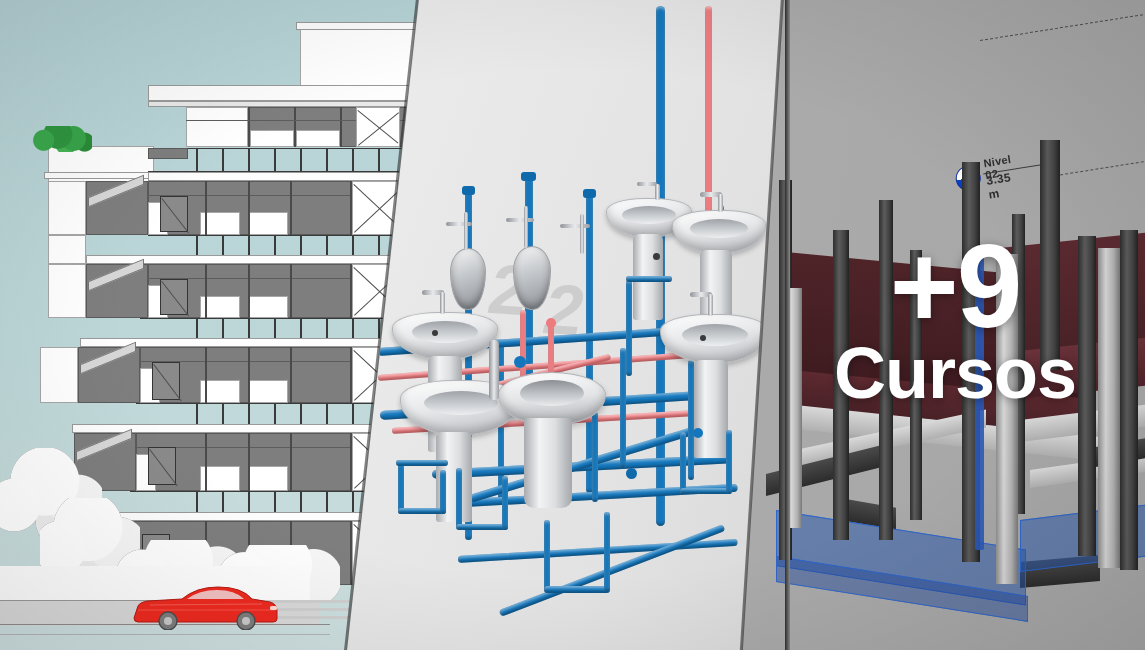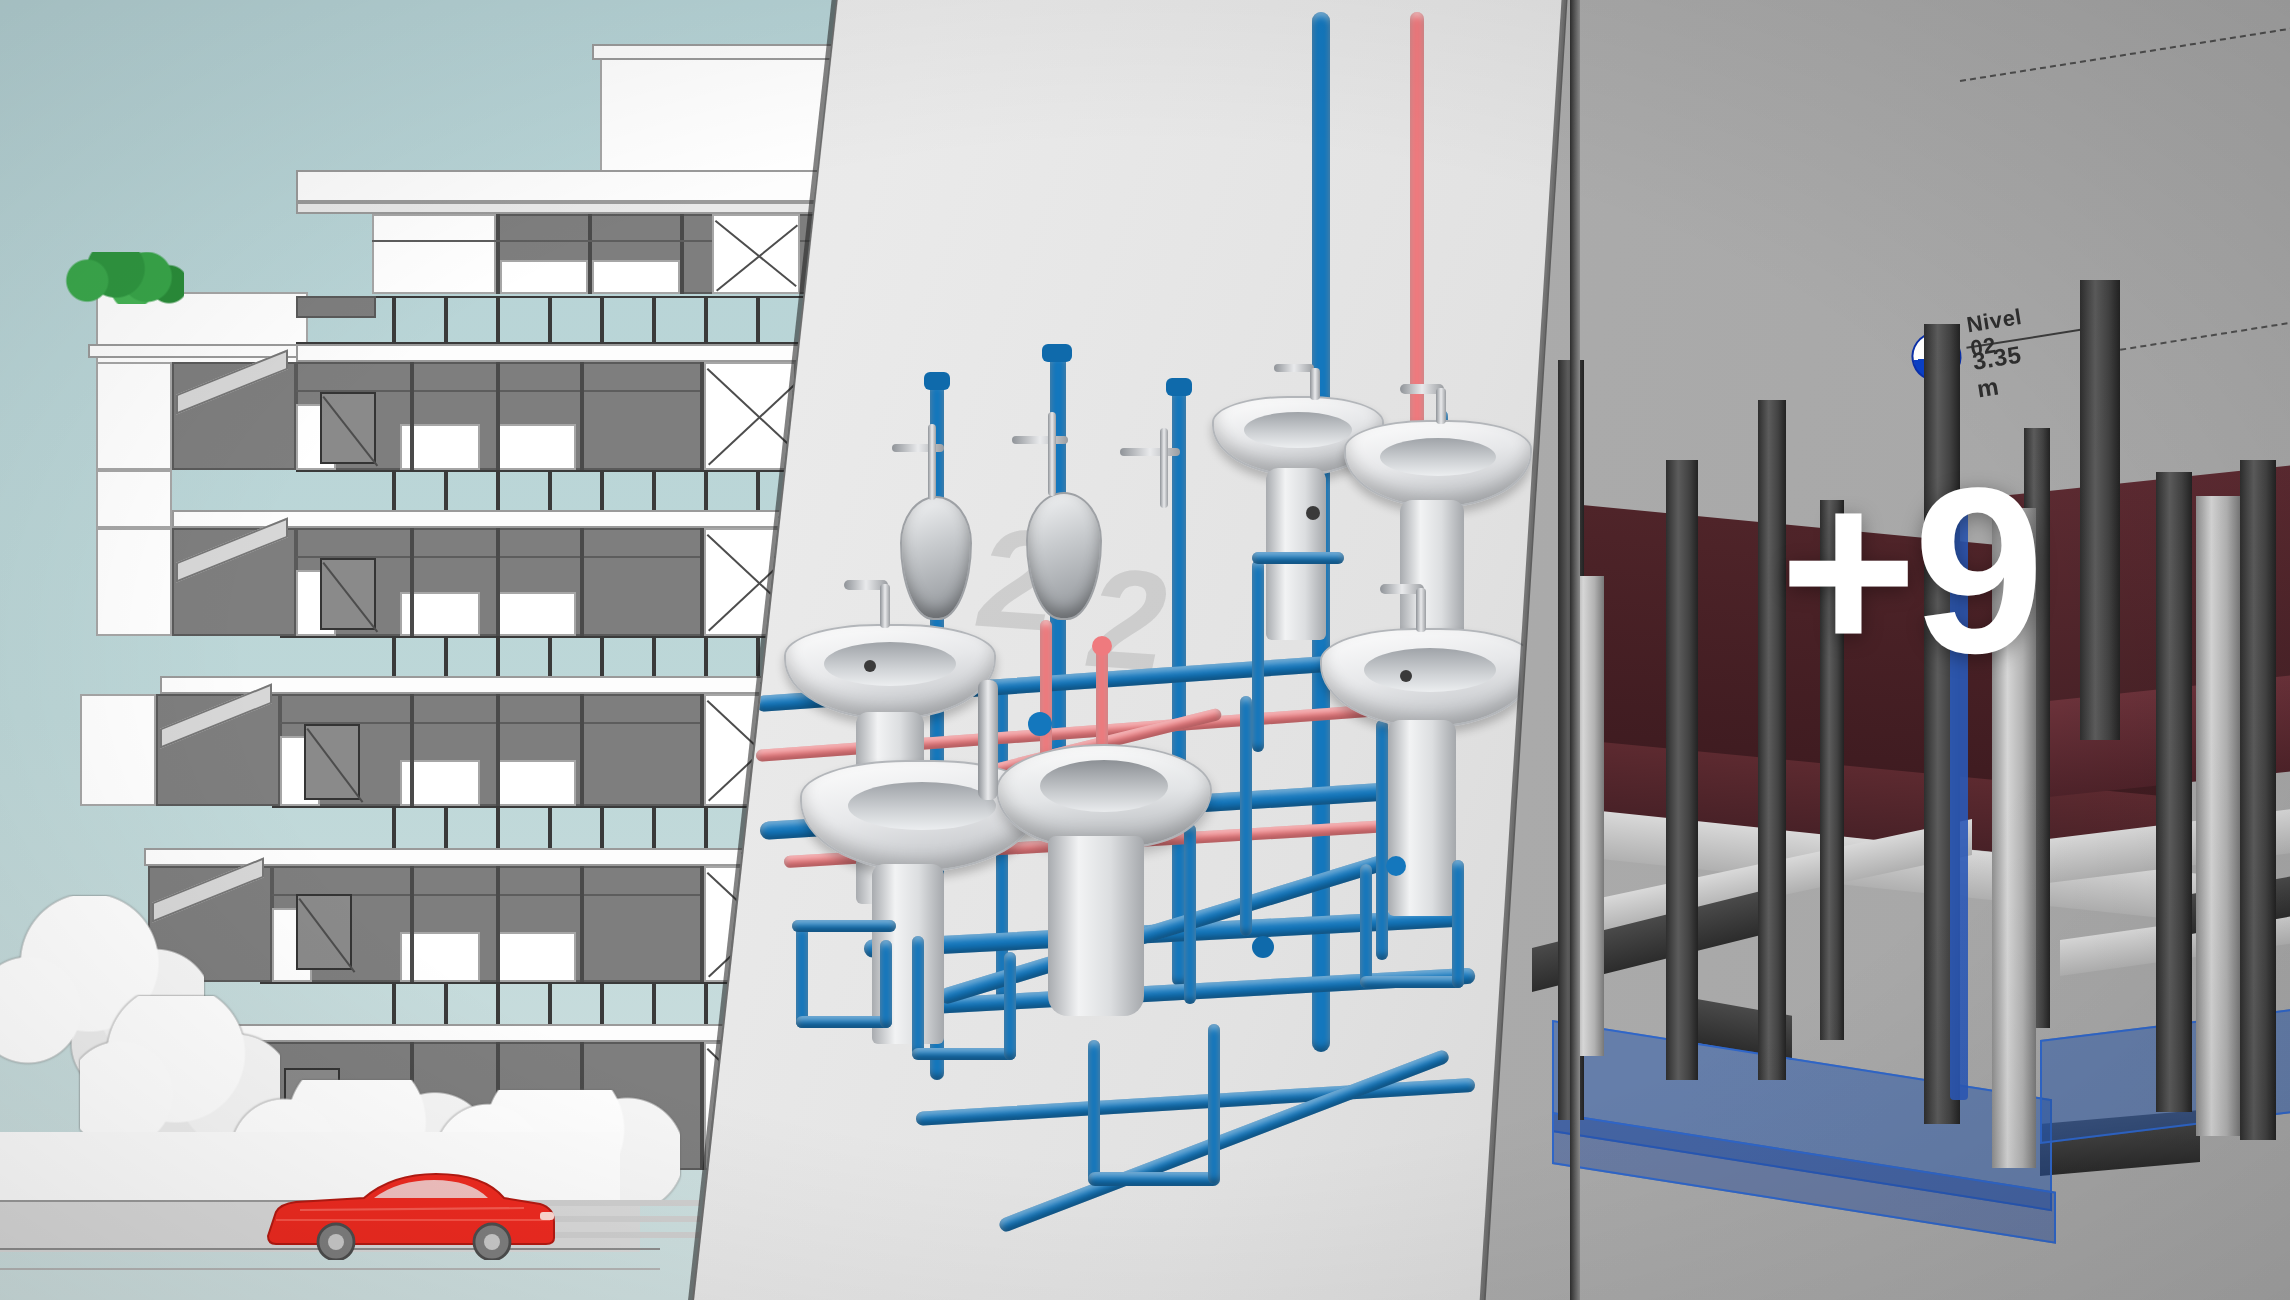--- a/index.html
+++ b/index.html
@@ -499,16 +499,17 @@
     <div style="position:absolute; left:975px; top:250px; width:9px; height:300px; background:#2b59b7; opacity:.9; border-radius:2px;"></div>
 
     <div style="position:absolute; left:785px; top:0; width:5px; height:650px; background:linear-gradient(90deg,#2e2e2e,#8a8a8a);"></div>
   </div>
 
   <div class="seam" style="left:418px; transform:rotate(6.3deg); transform-origin:top center;"></div>
   <div class="seam" style="left:782px; transform:rotate(3.6deg); transform-origin:top center;"></div>
 
   <div id="promo" style="left:800px; top:232px; width:310px;">
     <span class="big">+9</span>
+    <span class="sub">Cursos</span>
   </div>
 
   <div class="vig"></div>
 </div>
 
 </body></html>

